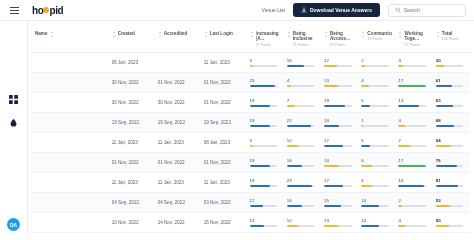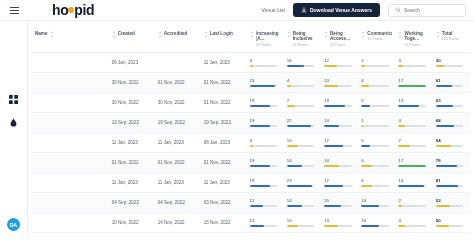--- a/index.html
+++ b/index.html
@@ -21,22 +21,22 @@
   }
   .hamburger {
     width: 28px; height: 21px;
     display: flex; flex-direction: column; align-items: center; justify-content: center;
     gap: 2px; cursor: pointer;
   }
   .hamburger span { display: block; width: 9px; height: 1px; background: #3c4450; }
 
   .logo {
     display: flex; align-items: center;
-    font-size: 14px; font-weight: bold; letter-spacing: -0.4px;
-    color: #111827; margin-left: 24px; justify-content: space-between;
+    font-size: 10px; font-weight: bold; letter-spacing: -0.4px;
+    color: #111827; margin-left: 4px; justify-content: space-between;
   }
   .logo .lg-a { color: #101c2c; }
   .logo .lg-dot {
     display: inline-block; width: 6px; height: 6px; border-radius: 50%;
     background: #f5a623; margin: 0 0px;
   }
   .logo .lg-b { color: #101c2c; }
 
   .topbar-right {
     margin-left: auto; display: flex; align-items: center; gap: 8px;

